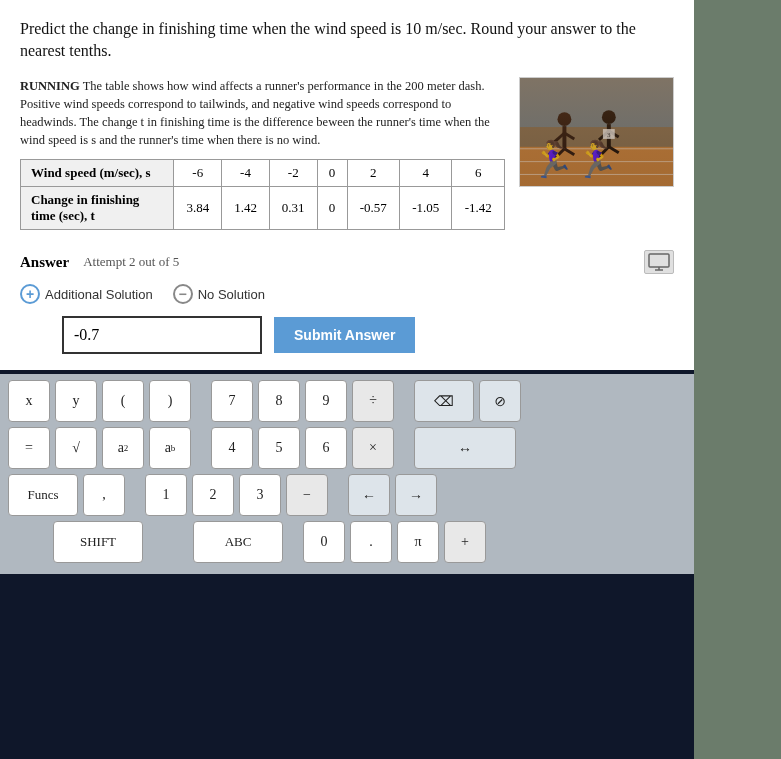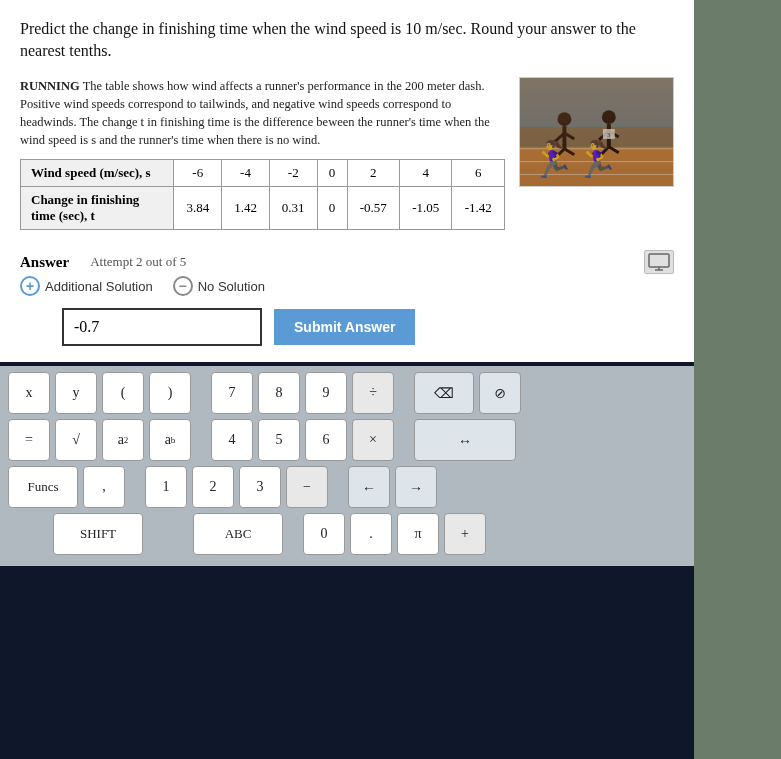--- a/index.html
+++ b/index.html
@@ -97,22 +97,22 @@
     }
 
     
     .answer-section {
       padding: 10px 20px 6px 20px;
       background: #fff;
     }
     .answer-header {
       display: flex;
       align-items: center;
-      gap: 21px;
-      margin-bottom: 2px;
+      gap: 14px;
+      margin-bottom: 10px;
       font-family: Liberation Serif, serif;
     }
     .answer-label {
       font-size: 15px;
       font-weight: bold;
     }
     .attempt-label {
       font-size: 13px;
       color: #555;
     }

